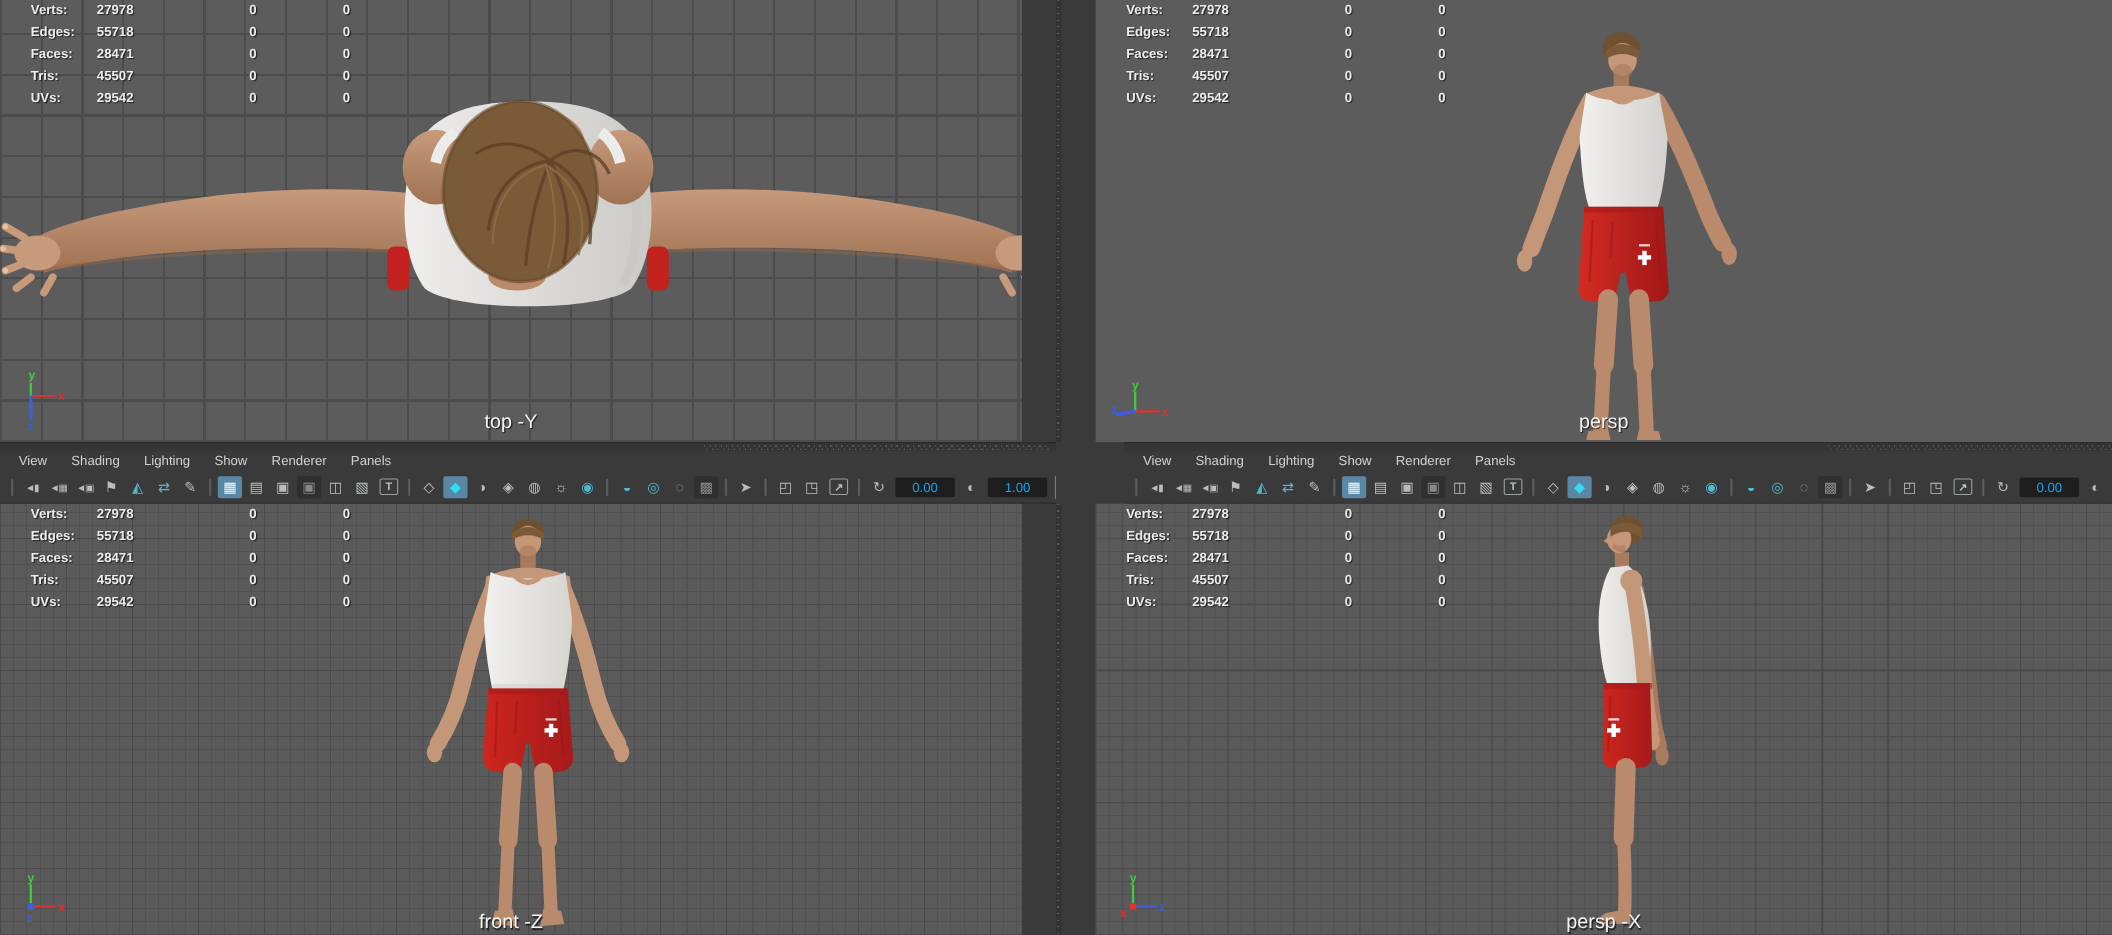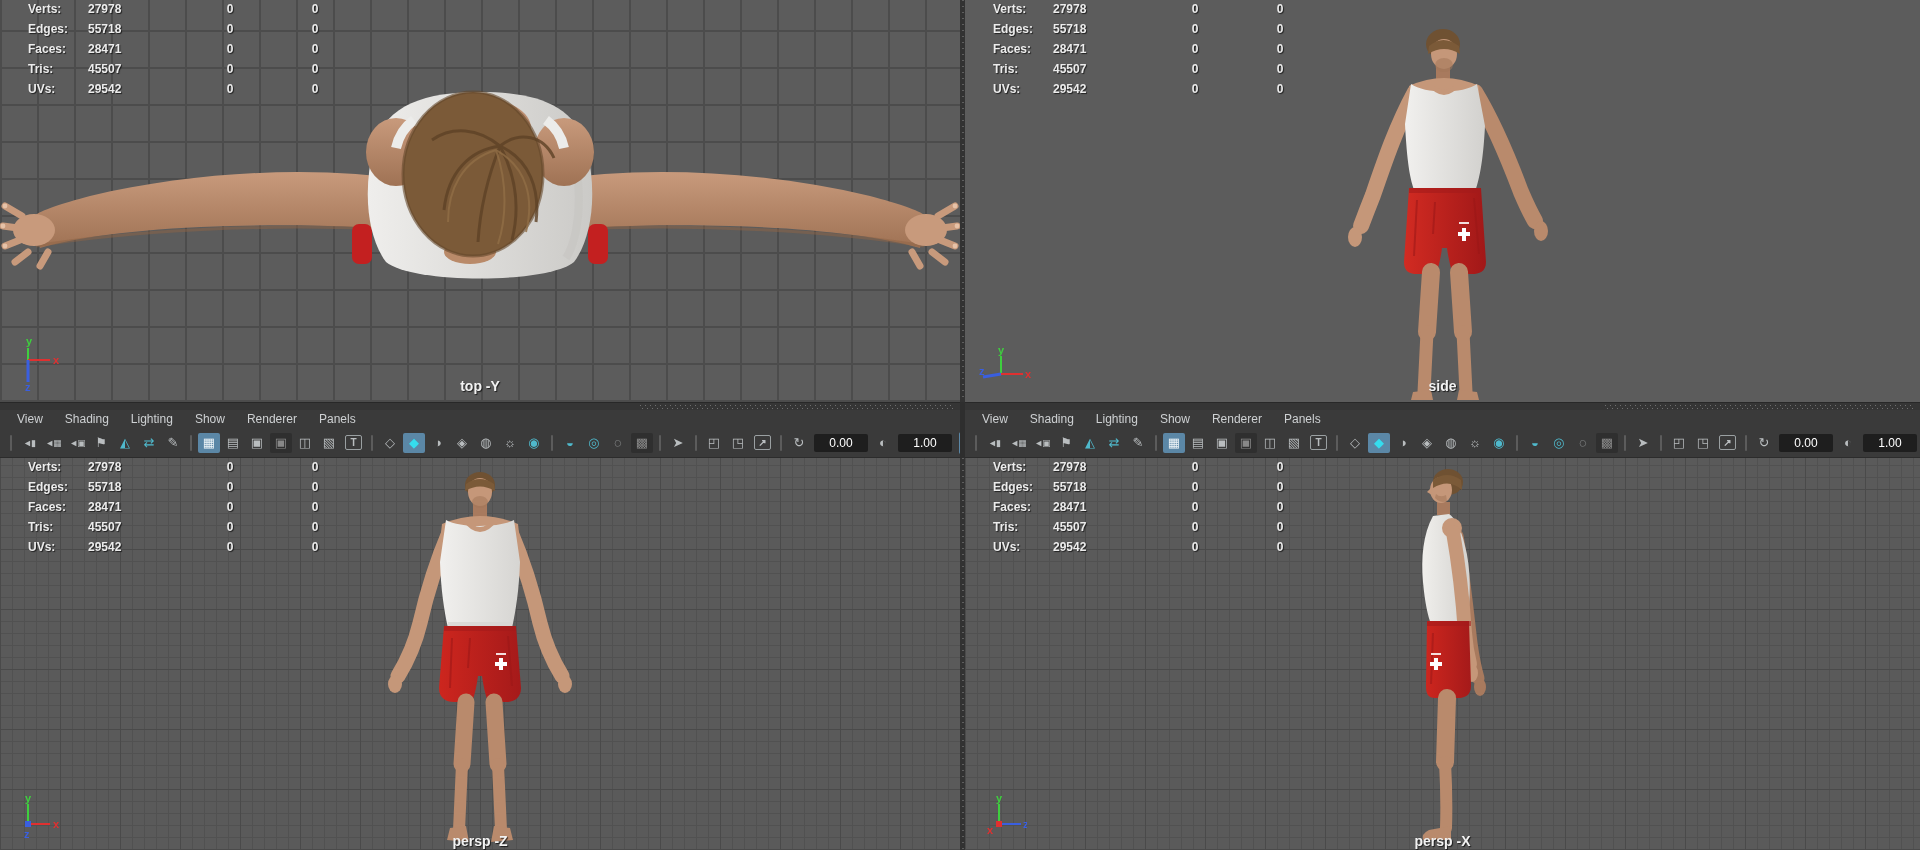--- a/index.html
+++ b/index.html
@@ -1,18 +1,18 @@
 <!DOCTYPE html>
 <html style="--viewport-bg: #5c5c5c; --viewport-bg-fine: #5a5a5a; --grid-line: #4c4c4c; --chrome-bg: #3a3a3a; --pane-divider: #323232; --hud-text: #ececec; --menu-text: #ced1d3; --icon-gray: #b9bdbf; --accent-teal: #4fb9cc; --active-blue: #5b87a6; --axis-x-red: #e03030; --axis-y-green: #3ecf3e; --axis-z-blue: #3a5fe0; --skin: #c59779; --skin-dark: #a07455; --hair-brown: #7b5a38; --hair-dark: #5e4226; --tank-white: #ececea; --tank-shade: #c9c8c5; --shorts-red: #c32020; --shorts-red-dark: #9a1717; --logo-white: #ffffff;"><head>
 <meta charset="utf-8">
 <style>
   html,body{margin:0;padding:0;background:#2b2b2b;}
   .app{position:relative;width:1920px;height:850px;overflow:hidden;
        font-family:"Liberation Sans",sans-serif;background:#3a3a3a;}
-  .row{display:flex;}
+  .row{display:flex;gap:31px;}
   .vp{position:relative;overflow:hidden;}
   .vp-top-row{height:402px;}
   .vp-bottom-row{height:392px;}
   .w-left{width:960px;}
   .w-right{width:955px;}
   .vdiv{width:5px;background:#323232;
         background-image:repeating-linear-gradient(180deg,#5e5e5e 0 1px,rgba(0,0,0,0) 1px 6px);
         background-size:2px 100%;background-position:center 0;background-repeat:no-repeat;}
   .vdiv-chrome{width:5px;background:#2e2e2e;}
 
@@ -32,21 +32,21 @@
   
   .hud{position:absolute;top:2px;left:0;width:360px;font-size:12px;font-weight:bold;
        color:#ececec;text-shadow:1px 1px 1px rgba(0,0,0,.65);}
   .hud-row{height:20px;position:relative;}
   .hud-label{position:absolute;left:28px;}
   .hud-value{position:absolute;left:88px;width:72px;}
   .hud-zero-1{position:absolute;left:215px;width:30px;text-align:center;}
   .hud-zero-2{position:absolute;left:300px;width:30px;text-align:center;}
 
   .vp-label{position:absolute;left:50%;transform:translateX(-50%);
-            color:#f2f2f2;font-size:14px;font-weight:bold;
+            color:#f2f2f2;font-size:18px;font-weight:normal;
             text-shadow:1px 1px 1px rgba(0,0,0,.7);white-space:nowrap;}
   .vp-label.hi{bottom:8px;} .vp-label.lo{bottom:1px;}
 
   .gizmo{position:absolute;left:12px;bottom:10px;}
   .gizmo text{font-size:11px;font-weight:bold;font-family:"Liberation Sans",sans-serif;}
 
   .figure{position:absolute;left:0;top:0;}
 
   
   .chrome-row{height:56px;}
@@ -61,21 +61,21 @@
   .toolbar{height:29px;display:flex;align-items:center;padding-left:5px;overflow:hidden;}
   .tb-icon{width:22px;height:20px;flex:0 0 auto;display:flex;align-items:center;justify-content:center;
            color:#b9bdbf;font-size:13px;border-radius:2px;margin:0 1px;cursor:default;}
   .tb-icon.sm{font-size:9px;letter-spacing:-1px;}
   .tb-icon.teal{color:#4fb9cc;}
   .tb-icon.dark{background:#2f2f2f;color:#888;}
   .tb-icon.active{background:#5b87a6;color:#eef5f8;}
   .tb-icon.active.teal{color:#35dcee;}
   .tb-icon.boxed{border:1px solid #9aa0a2;width:15px;height:13px;font-size:10px;font-weight:bold;margin:0 4px;}
   .tb-div{width:2px;height:16px;background:#5c5c5c;border-radius:1px;margin:0 5px;flex:0 0 auto;}
-  .tb-field{width:54px;height:18px;flex:0 0 auto;background:#1e1e1e;color:#ffffff;font-size:12px;
+  .tb-field{width:54px;height:18px;flex:0 0 auto;background:#1e1e1e;color:#0ea5e9;font-size:12px;
             display:flex;align-items:center;justify-content:center;border-radius:2px;margin:0 3px;}
   .tb-on{width:26px;height:22px;flex:0 0 auto;background:#5b87a6;border-radius:2px;
          display:flex;align-items:center;justify-content:center;margin-left:4px;}
 </style>
 </head>
 <body>
 
 <div class="app">
 
   <div class="row vp-top-row">
@@ -268,21 +268,21 @@
             <span class="hud-zero-1">0</span>
             <span class="hud-zero-2">0</span>
           </div>
           <div class="hud-row">
             <span class="hud-label">UVs:</span>
             <span class="hud-value">29542</span>
             <span class="hud-zero-1">0</span>
             <span class="hud-zero-2">0</span>
           </div>
         </div>
-      <div class="vp-label hi">side</div>
+      <div class="vp-label hi">persp</div>
       <svg class="gizmo" width="54" height="48" viewBox="0 0 54 48">
         <line x1="24" y1="30" x2="24" y2="12" stroke="#3ecf3e" stroke-width="2"></line>
         <line x1="24" y1="30" x2="46" y2="30" stroke="#e03030" stroke-width="2"></line>
         <line x1="24" y1="30" x2="6" y2="33" stroke="#3a5fe0" stroke-width="3"></line>
         <text x="21" y="10" fill="#3ecf3e">y</text>
         <text x="48" y="34" fill="#e03030">x</text>
         <text x="2" y="31" fill="#3a5fe0">z</text>
       </svg>
     </div>
   </div>
@@ -478,21 +478,21 @@
             <span class="hud-zero-1">0</span>
             <span class="hud-zero-2">0</span>
           </div>
           <div class="hud-row">
             <span class="hud-label">UVs:</span>
             <span class="hud-value">29542</span>
             <span class="hud-zero-1">0</span>
             <span class="hud-zero-2">0</span>
           </div>
         </div>
-      <div class="vp-label lo">persp -Z</div>
+      <div class="vp-label lo">front -Z</div>
       <svg class="gizmo" width="50" height="46" viewBox="0 0 50 46">
         <line x1="16" y1="30" x2="16" y2="10" stroke="#3ecf3e" stroke-width="2"></line>
         <line x1="16" y1="30" x2="38" y2="30" stroke="#e03030" stroke-width="2"></line>
         <rect x="13" y="27" width="6" height="6" fill="#3a5fe0"></rect>
         <text x="13" y="8" fill="#3ecf3e">y</text>
         <text x="41" y="34" fill="#e03030">x</text>
         <text x="12" y="44" fill="#3a5fe0">z</text>
       </svg>
     </div>
 

